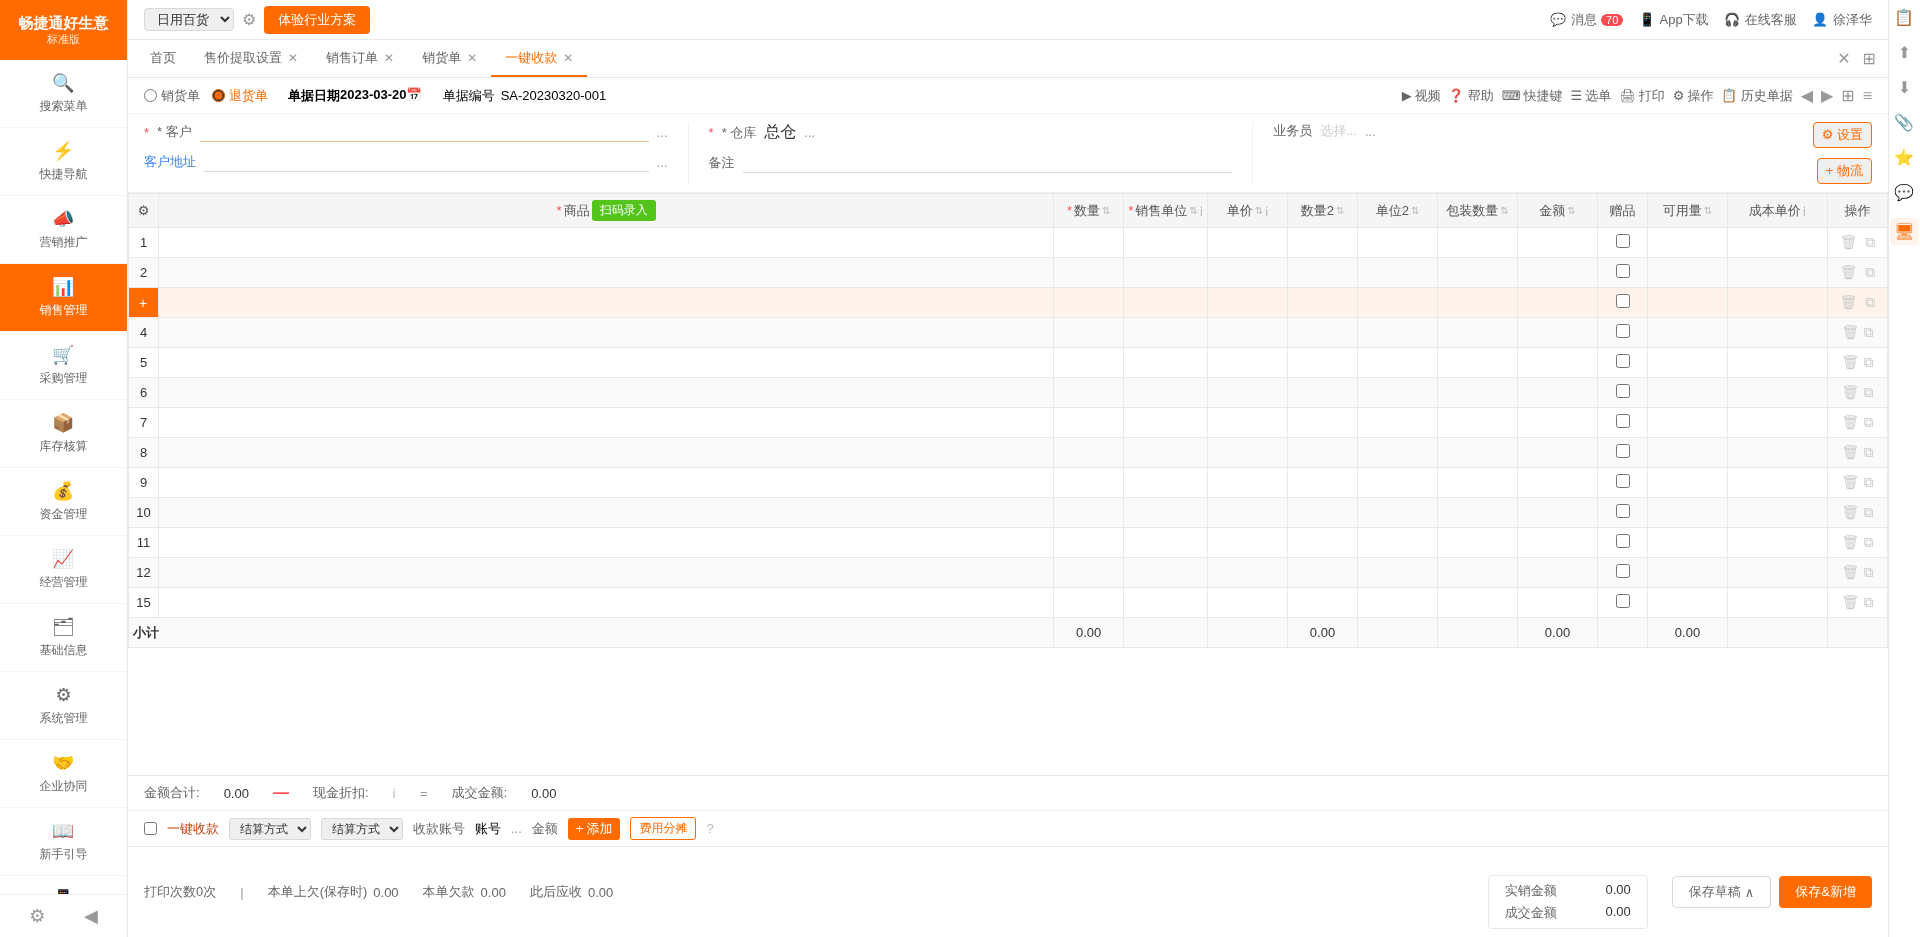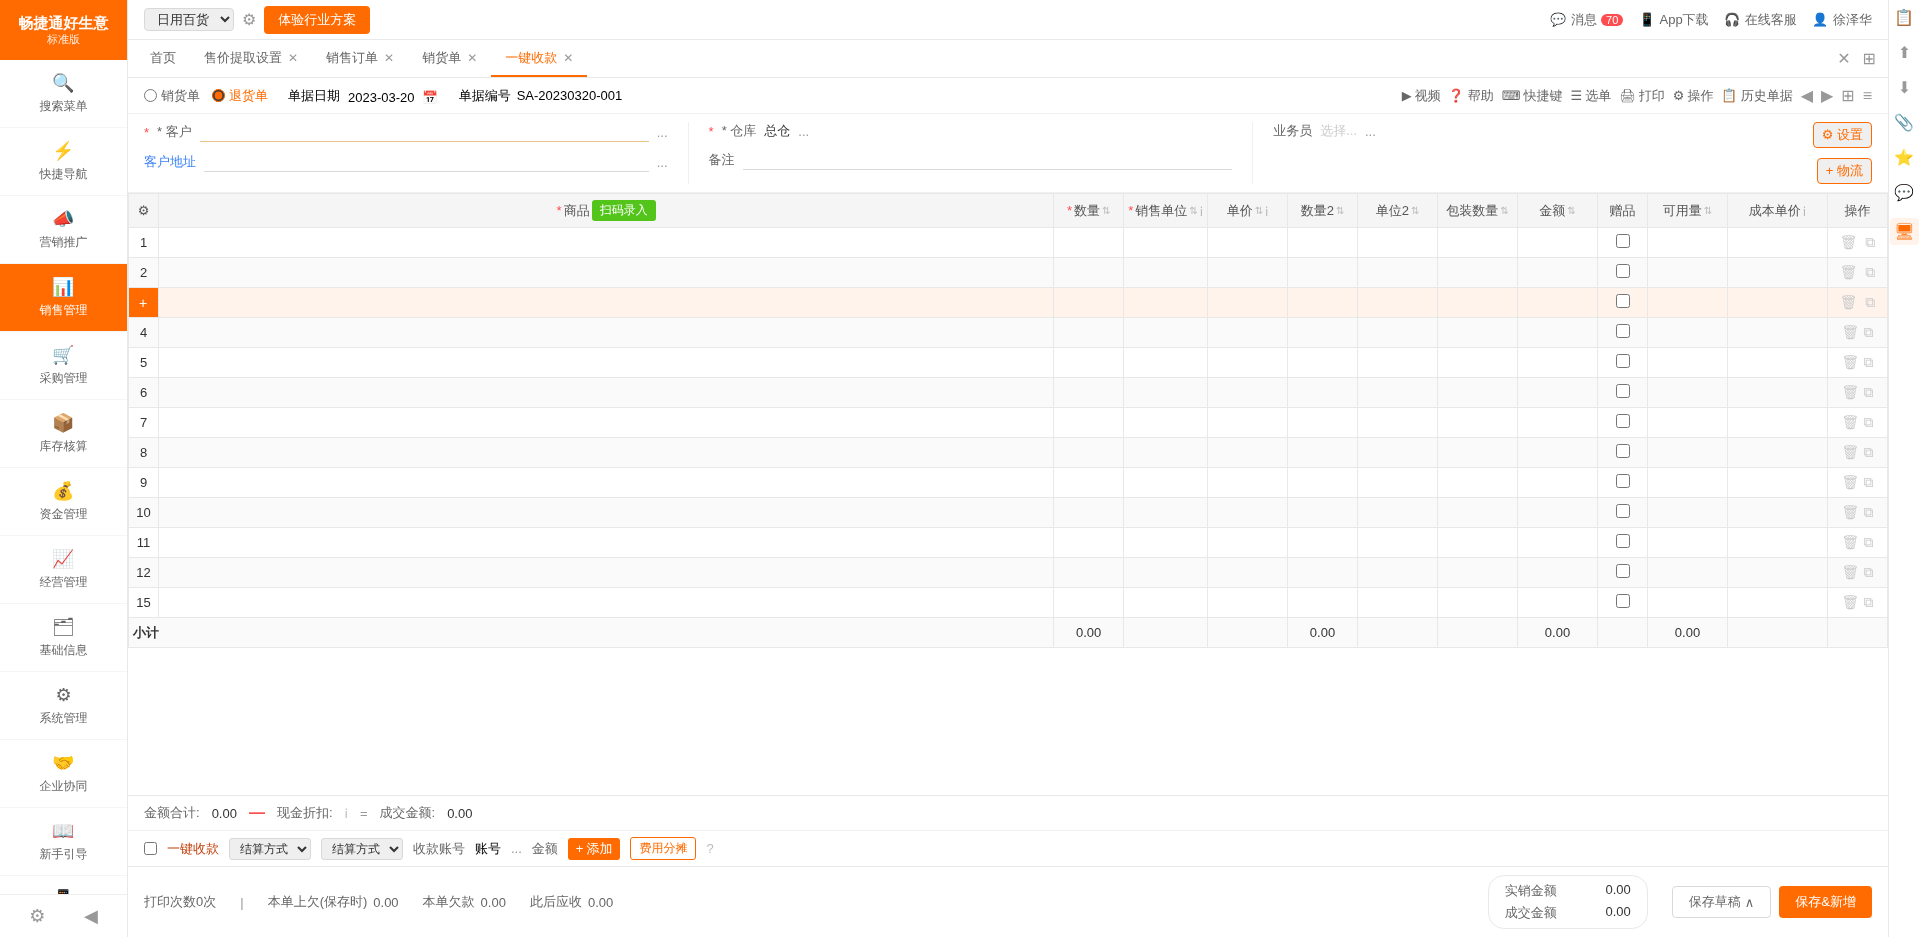--- a/index.html
+++ b/index.html
@@ -39,21 +39,21 @@
     .tabbar-actions { margin-left: auto; display: flex; gap: 4px; }
     .tabbar-action-btn { font-size: 16px; color: #999; cursor: pointer; padding: 2px 4px; }
 
     
     .content { flex: 1; overflow-y: auto; background: #fff; display: flex; flex-direction: column; }
     .form-input { border: none; border-bottom: 1px solid #d9d9d9; outline: none; padding: 2px 4px; flex: 1; font-size: 13px; color: #333; min-width: 80px; }
     .radio-group { display: flex; align-items: center; gap: 12px; }
     .radio-item { display: flex; align-items: center; gap: 4px; cursor: pointer; font-size: 13px; color: #666; }
     .radio-item input[type=radio] { accent-color: #ff6b00; cursor: pointer; }
     .radio-item.checked { color: #ff6b00; }
-    .date-field { display: flex; align-items: flex-end; gap: 8px; font-size: 13px; }
+    .date-field { display: flex; align-items: flex-start; gap: 0; font-size: 13px; font-weight: bold; }
     .code-field { display: flex; align-items: center; gap: 6px; font-size: 13px; }
     .config-btn { display: flex; align-items: center; gap: 4px; color: #ff6b00; cursor: pointer; font-size: 13px; border: 1px solid #ff6b00; border-radius: 4px; padding: 3px 8px; }
     .logistics-btn { display: flex; align-items: center; gap: 4px; color: #ff6b00; cursor: pointer; font-size: 13px; border: 1px solid #ff6b00; border-radius: 4px; padding: 3px 8px; margin-top: 4px; }
 
     
     .table-section { flex: 1; display: flex; flex-direction: column; overflow: hidden; }
     .scan-btn { background: #52c41a; color: white; border: none; border-radius: 3px; padding: 2px 8px; font-size: 12px; cursor: pointer; }
     
     .data-table { width: 100%; border-collapse: collapse; font-size: 12px; }
     .data-table th { background: #f5f5f5; padding: 6px 4px; text-align: center; border: 1px solid #e8e8e8; color: #555; font-weight: normal; white-space: nowrap; position: sticky; top: 0; z-index: 1; }
@@ -66,21 +66,21 @@
     .th-content { display: flex; align-items: center; justify-content: center; gap: 2px; }
     .add-row-btn { background: #ff6b00; color: white; border: none; border-radius: 50%; width: 20px; height: 20px; cursor: pointer; font-size: 14px; display: flex; align-items: center; justify-content: center; }
     .table-checkbox { width: 14px; height: 14px; }
     .action-icon { color: #ccc; font-size: 14px; cursor: pointer; margin: 0 2px; }
     .bottom-select { border: 1px solid #d9d9d9; border-radius: 3px; padding: 2px 6px; font-size: 12px; color: #333; }
     .add-fee-btn { background: #ff6b00; color: white; border: none; border-radius: 3px; padding: 2px 8px; font-size: 12px; cursor: pointer; display: flex; align-items: center; gap: 3px; }
     .fee-split-btn { background: #fff; color: #ff6b00; border: 1px solid #ff6b00; border-radius: 3px; padding: 2px 8px; font-size: 12px; cursor: pointer; }
     .help-icon { color: #bbb; cursor: pointer; }
 
     .bottom-status-bar { display: flex; align-items: center; gap: 24px; padding: 8px 16px; border-top: 1px solid #e8e8e8; font-size: 12px; color: #666; background: #fff; }
-    .bottom-right-summary { margin-left: auto; background: #fff; border: 1px solid #e8e8e8; border-radius: 16px; padding: 6px 16px; display: flex; flex-direction: column; gap: 4px; min-width: 160px; }
+    .bottom-right-summary { margin-left: auto; background: #fff; border: 1px solid #e8e8e8; border-radius: 4px; padding: 6px 16px; display: flex; flex-direction: column; gap: 4px; min-width: 160px; margin-top: 20px; }
     .summary-row { display: flex; justify-content: space-between; gap: 24px; font-size: 13px; }
     .summary-label { color: #666; }
     .summary-val { color: #333; font-weight: 500; }
     .save-draft-btn { background: #fff; color: #666; border: 1px solid #d9d9d9; border-radius: 4px; padding: 6px 16px; cursor: pointer; font-size: 13px; display: flex; align-items: center; gap: 4px; }
     .save-new-btn { background: #ff6b00; color: white; border: none; border-radius: 4px; padding: 6px 16px; cursor: pointer; font-size: 13px; font-weight: 500; display: flex; align-items: center; gap: 4px; }
 
     .right-panel { width: 32px; background: #fff; border-left: 1px solid #e8e8e8; display: flex; flex-direction: column; align-items: center; padding: 8px 0; gap: 16px; flex-shrink: 0; }
     .right-panel-icon { font-size: 16px; color: #999; cursor: pointer; writing-mode: horizontal-tb; }
     .right-panel-icon.active { color: #ff6b00; background: #fff3eb; border-radius: 4px; padding: 4px; }
 
@@ -299,21 +299,21 @@
           <span style="color:#3b82f6; white-space:nowrap;">客户地址</span>
           <input type="text" class="form-input" style="min-width: 200px; border-top: none; border-right: none; border-left: none; border-image: initial; border-bottom: 1px solid rgb(217, 217, 217); outline: none; padding: 2px 4px;">
           <span style="color:#999; cursor:pointer;">...</span>
         </div>
       </div>
       <div style="width:1px; background:#f0f0f0; margin:0 20px; align-self:stretch;"></div>
       <div style="flex:1; display:flex; flex-direction:column; gap:10px;">
         <div style="display:flex; align-items:center; gap:8px;">
           <span style="color:#ff4d4f;">*</span>
           <span style="color:#666; white-space:nowrap;">* 仓库</span>
-          <span style="color:#333; font-size:13px;">总仓</span>
+          <span style="color:#333; font-size:16px;">总仓</span>
           <span style="color:#999; cursor:pointer;">...</span>
         </div>
         <div style="display:flex; align-items:center; gap:8px;">
           <span style="color:#666; white-space:nowrap;">备注</span>
           <input type="text" class="form-input" style="min-width: 200px; border-top: none; border-right: none; border-left: none; border-image: initial; border-bottom: 1px solid rgb(217, 217, 217); outline: none; padding: 2px 4px;">
         </div>
       </div>
       <div style="width:1px; background:#f0f0f0; margin:0 20px; align-self:stretch;"></div>
       <div style="flex:1; display:flex; flex-direction:column; gap:10px;">
         <div style="display:flex; align-items:center; gap:8px;">
@@ -628,21 +628,21 @@
               <td></td>
               <td>0.00</td>
               <td></td>
               <td></td>
             </tr>
           </tbody>
         </table>
       </div>
     </div>
 
-    <div style="display:flex; align-items:center; padding: 8px 16px; border-top:1px solid #e8e8e8; gap:12px; font-size:13px;">
+    <div style="display:flex; align-items:center; padding: 8px 16px; border-top:1px solid #e8e8e8; gap:24px; font-size:13px;">
       <span style="color:#666;">金额合计:</span>
       <span style="color:#333;font-weight:500;">0.00</span>
       <span style="color:#ff4d4f;font-size:16px;font-weight:bold;">—</span>
       <span style="color:#666;">现金折扣:</span>
       <span style="color:#bbb;cursor:pointer;">ℹ</span>
       <span style="color:#999;">=</span>
       <span style="color:#666;">成交金额:</span>
       <span style="color:#333;font-weight:500;">0.00</span>
     </div>
 

